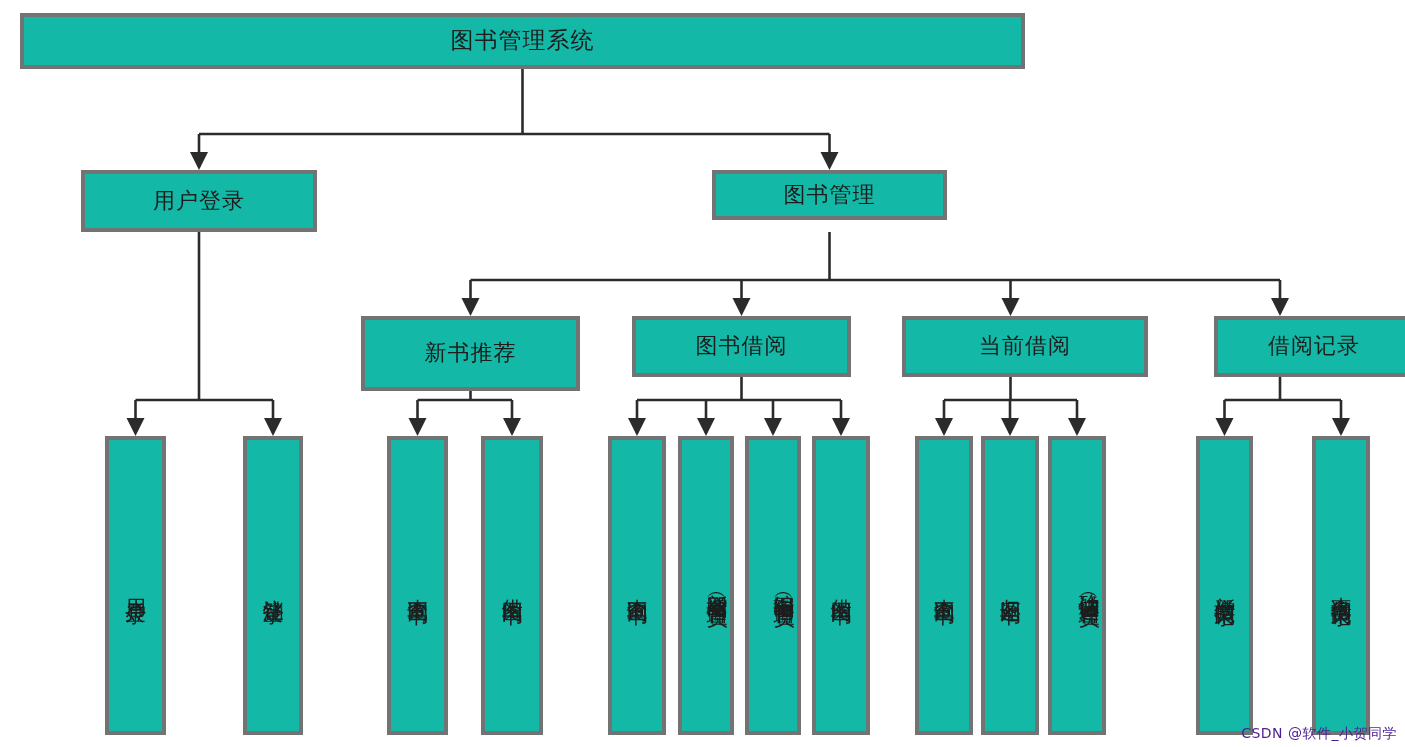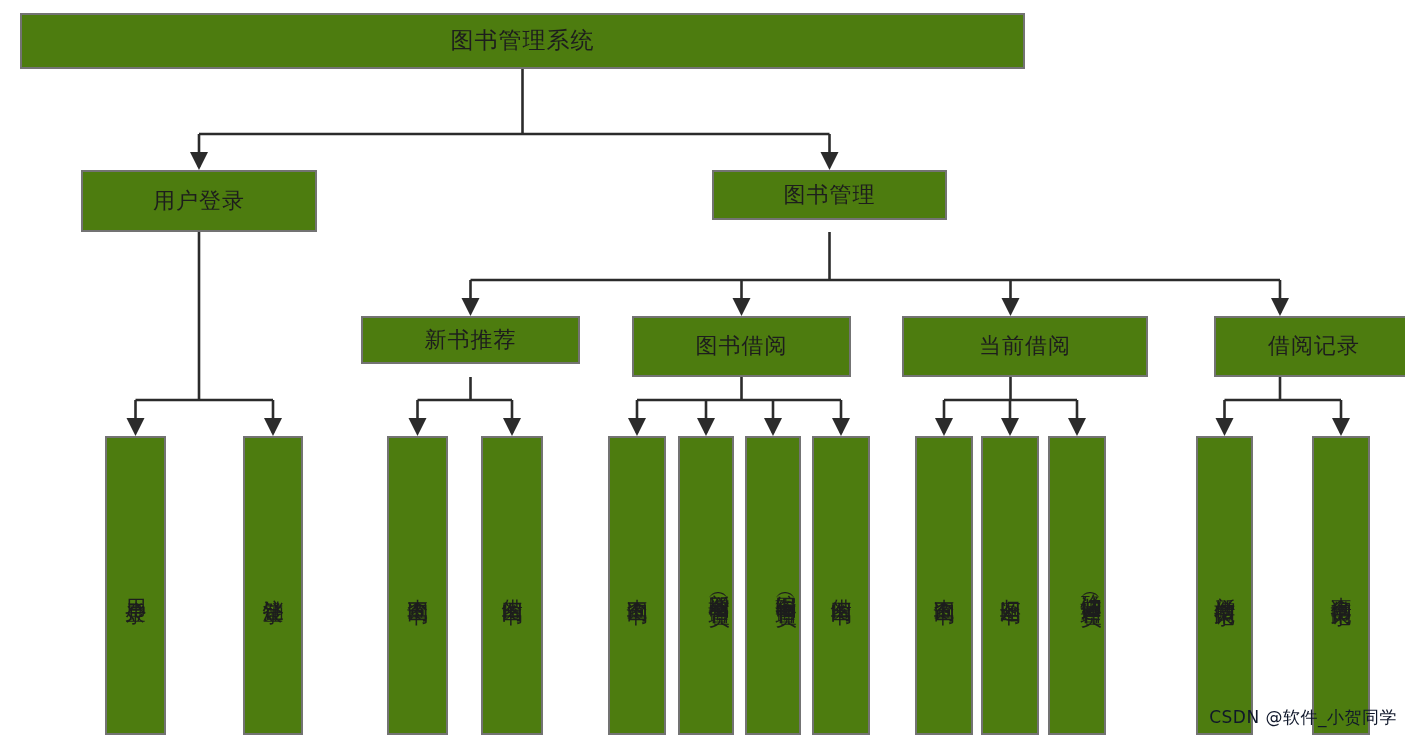--- a/index.html
+++ b/index.html
@@ -22,22 +22,22 @@
     position: absolute;
     left: 0;
     top: 0;
     width: 1405px;
     height: 747px;
     pointer-events: none;
   }
   .node {
     position: absolute;
     box-sizing: border-box;
-    background: #4d7c0f;
-    border: 2px solid #737373;
+    background: #14b8a6;
+    border: 4px solid #737373;
     display: flex;
     align-items: center;
     justify-content: center;
     color: #1d1d1d;
   }
   .node.h {
     font-size: 22px;
     line-height: 1.2;
     letter-spacing: 1px;
   }
@@ -58,23 +58,23 @@
   .node.v.vtop {
     align-items: flex-start;
   }
   .node .label {
     display: block;
     white-space: pre;
   }
   .watermark {
     position: absolute;
     right: 8px;
-    bottom: 18px;
-    font-size: 17px;
-    color: #0f172a;
+    bottom: 4px;
+    font-size: 14px;
+    color: #4c1d95;
     letter-spacing: 0.5px;
     user-select: none;
   }
 </style>
 </head>
 <body>
 
 <div id="canvas">
 
   <svg class="edges" viewBox="0 0 1405 747" xmlns="http://www.w3.org/2000/svg">
@@ -125,21 +125,21 @@
   </div>
 
   <div class="node h" style="left:81px; top:170px; width:236px; height:62px;">
     <span class="label">用户登录</span>
   </div>
 
   <div class="node h" style="left:712px; top:170px; width:235px; height:50px;">
     <span class="label">图书管理</span>
   </div>
 
-  <div class="node h" style="left:361px; top:316px; width:219px; height:48px;">
+  <div class="node h" style="left:361px; top:316px; width:219px; height:75px;">
     <span class="label">新书推荐</span>
   </div>
 
   <div class="node h" style="left:632px; top:316px; width:219px; height:61px;align-items:center;">
     <span class="label">图书借阅</span>
   </div>
 
   <div class="node h" style="left:902px; top:316px; width:246px; height:61px;">
     <span class="label">当前借阅</span>
   </div>

